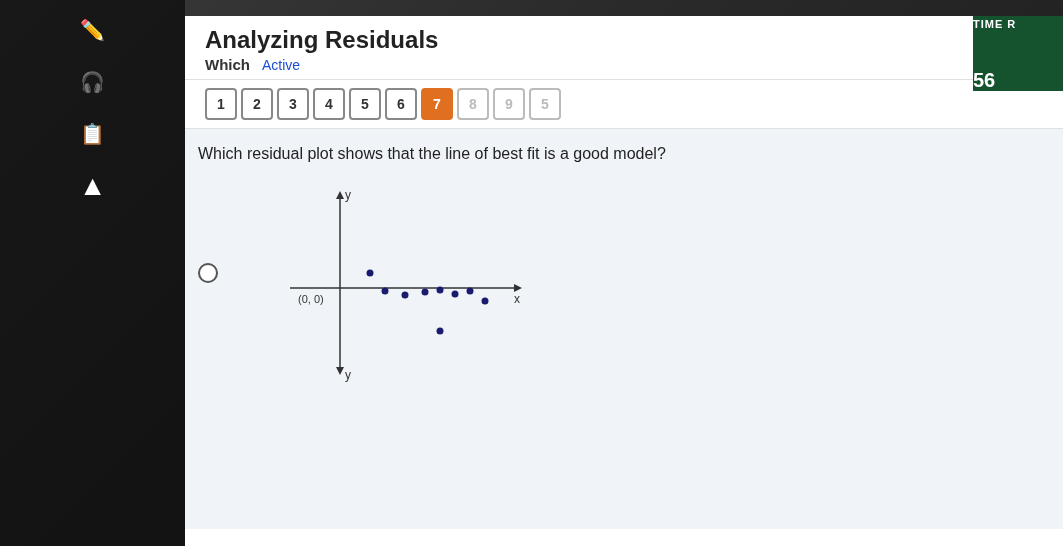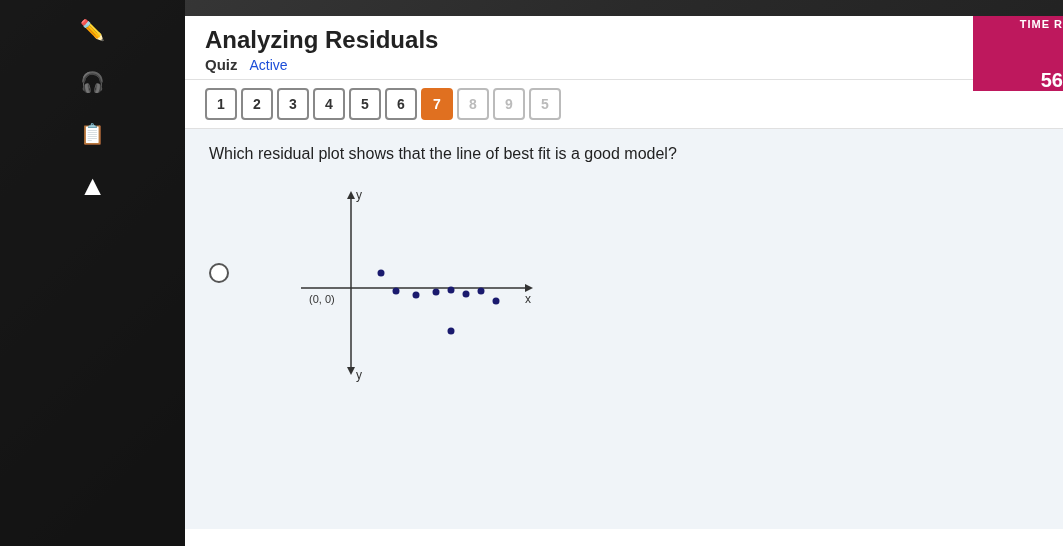--- a/index.html
+++ b/index.html
@@ -115,44 +115,44 @@
       color: #bbb;
       border-color: #bbb;
     }
 
     
     .timer {
       position: absolute;
       right: 0; top: 0;
       width: 90px;
       height: 75px;
-      background: #be185d;
+      background: #14532d;
       color: #fff;
       display: flex;
       flex-direction: column;
-      align-items: flex-end;
+      align-items: flex-start;
       justify-content: center;
       font-weight: bold;
       gap: 40px;
     }
 
     .timer-label {
       font-size: 11px;
       letter-spacing: 1px;
     }
 
     .timer-value {
       font-size: 20px;
       font-weight: bold;
       line-height: 1;
     }
 
     
     .content {
-      padding: 16px 24px;
+      padding: 16px 13px;
       background: #f0f4f8;
       min-height: 400px;
     }
 
     .question-text {
       font-size: 16px;
       color: #222;
       margin-bottom: 20px;
     }
 
@@ -197,21 +197,21 @@
   <div class="sidebar-icon">🎧</div>
   <div class="sidebar-icon">📋</div>
   <div class="sidebar-icon" style="color:#fff;font-size:28px;">▲</div>
 </div>
 
 <div class="main-panel">
 
   <div class="header">
     <div class="title">Analyzing Residuals</div>
     <div class="quiz-row">
-      <span class="quiz-label">Quiz</span>
+      <span class="quiz-label">Which</span>
       <span class="active-label">Active</span>
     </div>
   </div>
 
   <div class="question-numbers">
     <div class="q-num">1</div>
     <div class="q-num">2</div>
     <div class="q-num">3</div>
     <div class="q-num">4</div>
     <div class="q-num">5</div>

